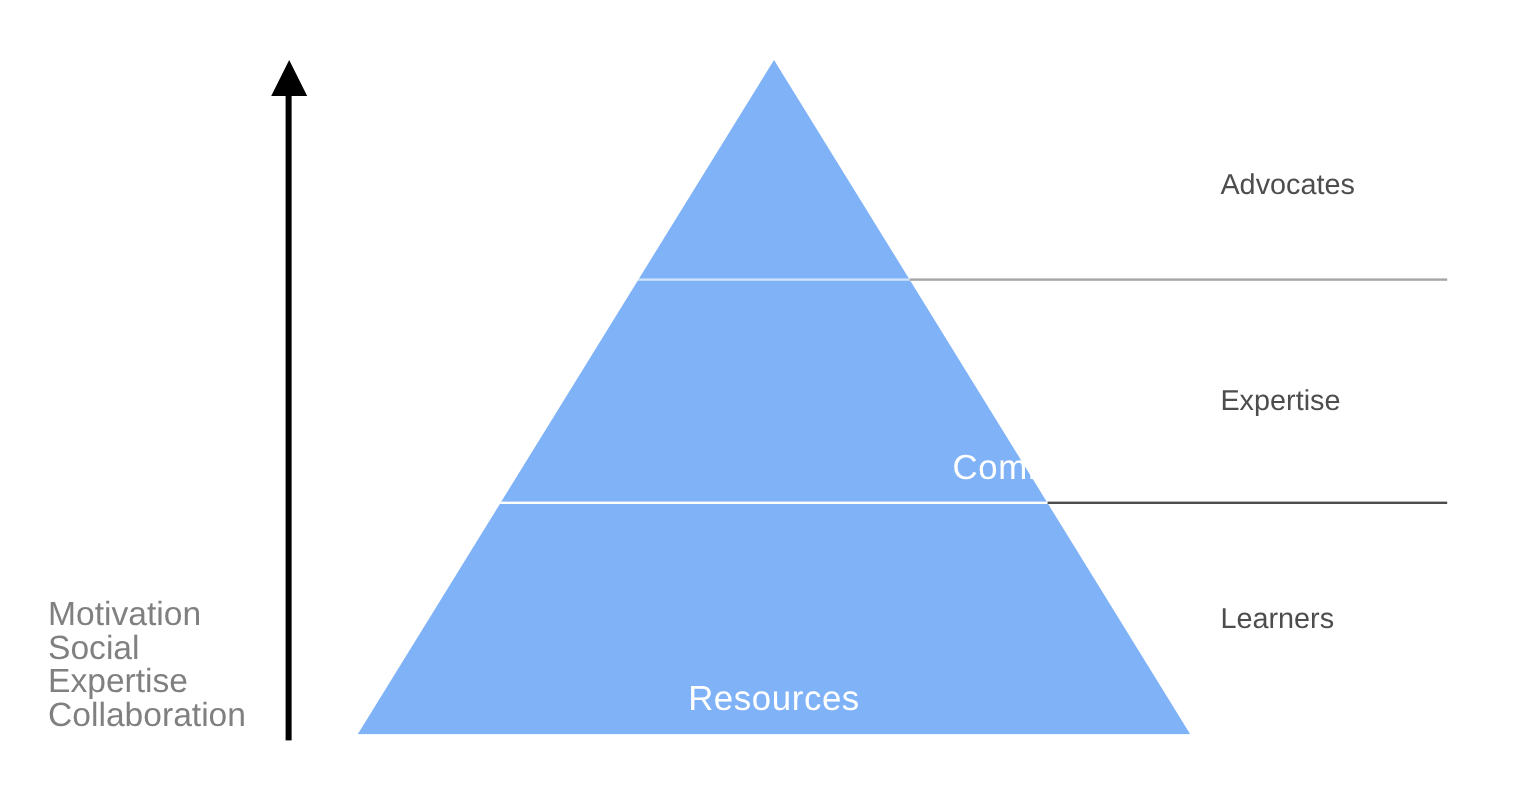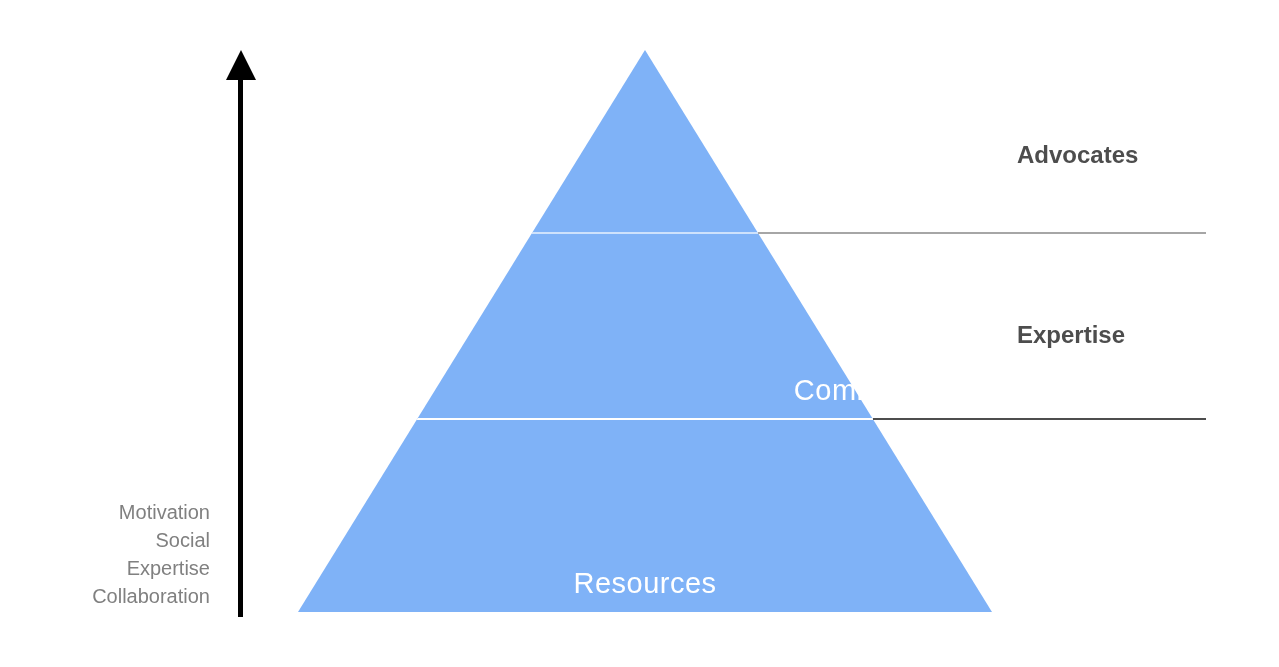--- a/index.html
+++ b/index.html
@@ -68,21 +68,21 @@
     background: #4D4D4D;
   }
 
   
   .audience-label {
     position: absolute;
     left: 1017px;
     width: 240px;
     color: #4D4D4D;
     font-size: 24px;
-    font-weight: bold;
+    font-weight: normal;
     line-height: 28px;
   }
   #audience-label-advocates { top: 141px; }
   #audience-label-builders  { top: 321px; }
   #audience-label-learners  { top: 502px; }
 
   
   #axis-arrow-shaft {
     position: absolute;
     left: 238px;
@@ -101,23 +101,22 @@
     border-right: 15px solid transparent;
     border-bottom: 30px solid #000000;
   }
 
   
   #axis-qualities {
     position: absolute;
     left: 40px;
     top: 498px;
     width: 170px;
-    text-align: right;
     color: #808080;
-    font-size: 20px;
+    font-size: 28px;
     line-height: 28px;
   }
 </style>
 </head>
 <body>
 
 <div id="canvas">
 
   <div id="axis-arrow-shaft"></div>
   <div id="axis-arrow-head"></div>
@@ -135,14 +134,15 @@
   </div>
 
   <div id="tier-label-community" class="tier-label">Community</div>
   <div id="tier-label-resources" class="tier-label">Resources</div>
 
   <div id="leader-line-top" class="leader-line"></div>
   <div id="leader-line-bottom" class="leader-line"></div>
 
   <div id="audience-label-advocates" class="audience-label">Advocates</div>
   <div id="audience-label-builders" class="audience-label">Expertise</div>
+  <div id="audience-label-learners" class="audience-label">Learners</div>
 
 </div>
 
 </body></html>

